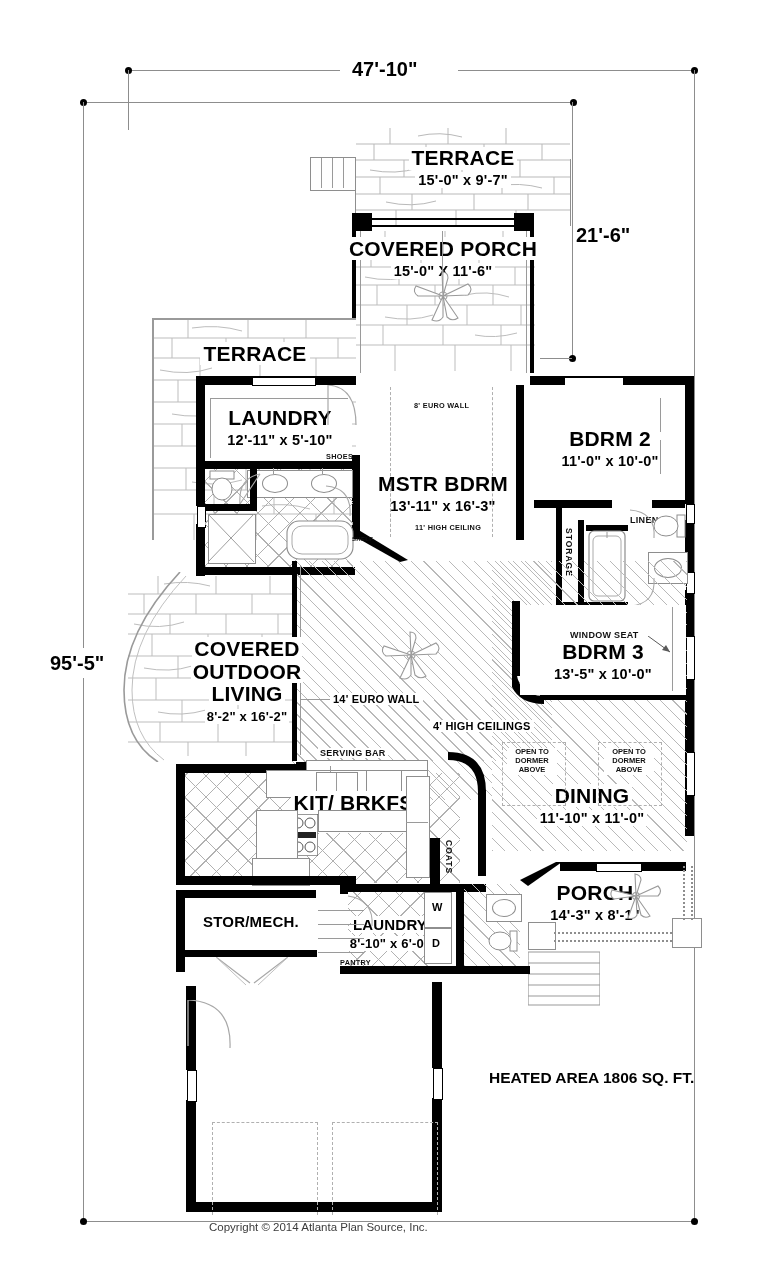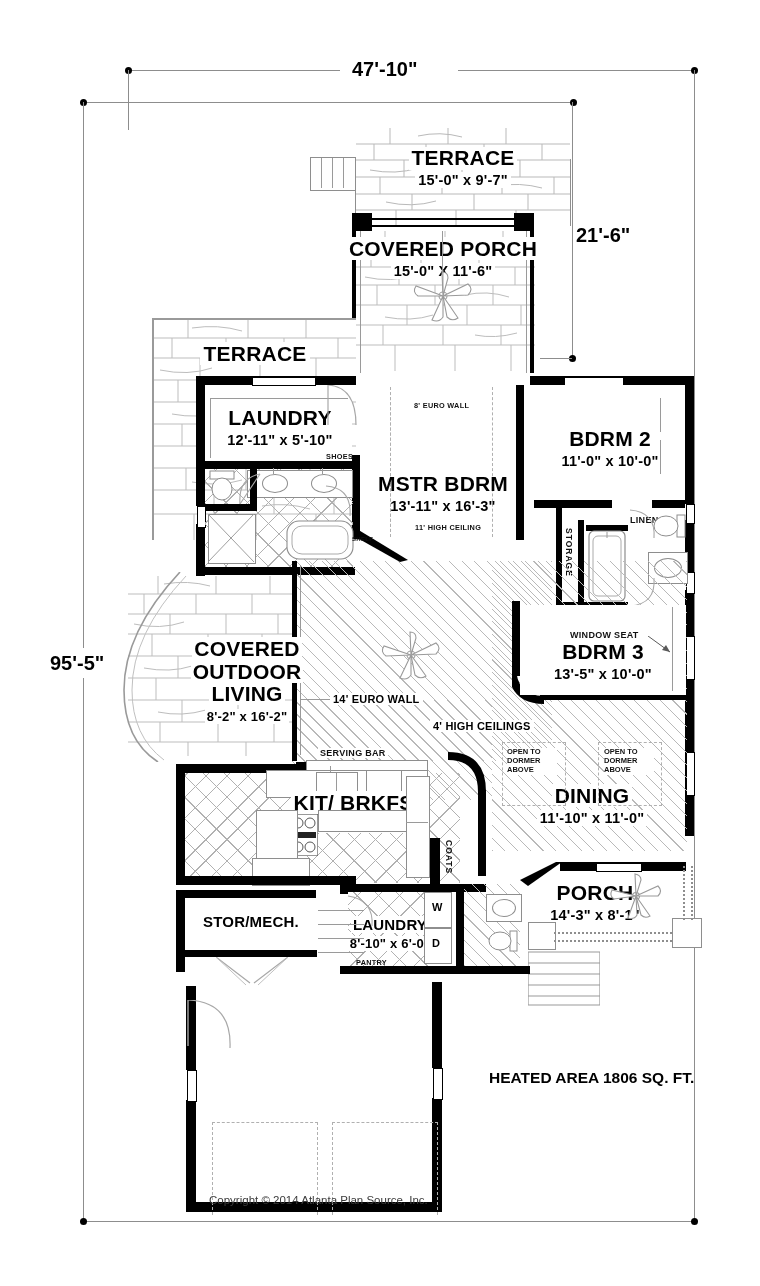--- a/index.html
+++ b/index.html
@@ -35,21 +35,21 @@
       repeating-linear-gradient(-45deg, #b1b1b1 0 0.9px, rgba(0,0,0,0) 0.9px 15px);}
   .stone{position:absolute;background:#fff;}
   .stone svg{display:block;}
   .roof{position:absolute;}
 
   .fixt{position:absolute;border:1.1px solid #8e8e8e;background:#fff;}
   .oval{position:absolute;border:1.2px solid #8e8e8e;background:#fff;border-radius:50%;}
 
   .vtext{position:absolute;writing-mode:vertical-rl;text-orientation:mixed;font-size:8.5px;
          font-weight:bold;letter-spacing:1px;color:#111;}
-  .dormer{position:absolute;font-size:7.5px;font-weight:bold;line-height:1.18;text-align:left;
+  .dormer{position:absolute;font-size:7.5px;font-weight:bold;line-height:1.18;text-align:center;
           color:#111;background:#fff;white-space:nowrap;}
 </style>
 </head>
 <body>
 
 <div id="plan">
 
   <div class="dline" style="left:128px;top:70px;width:566px;height:1px;"></div>
   <div class="dot" style="left:125px;top:67px;"></div>
   <div class="dot" style="left:691px;top:67px;"></div>
@@ -504,21 +504,21 @@
       </g>
     </svg>
   </div>
 
   <div class="wall" style="left:340px;top:884px;width:146px;height:8px;"></div>
   <div class="crosstile" style="left:348px;top:892px;width:82px;height:80px;"></div>
   <div class="room-label" style="left:336px;top:916px;width:108px;">
     <div><span class="rl-name" style="background:#fff;padding:0 2px;font-size:15px;">LAUNDRY</span></div>
     <div style="margin-top:1px;"><span class="rl-dim" style="background:#fff;padding:0 2px;font-size:13px;">8'-10" x 6'-0"</span></div>
   </div>
-  <div class="tiny" style="left:356px;top:958px;">PANTRY</div>
+  <div class="tiny" style="left:340px;top:958px;">PANTRY</div>
   <div class="fixt" style="left:424px;top:892px;width:26px;height:34px;"></div>
   <div class="tiny11" style="left:432px;top:901px;">W</div>
   <div class="fixt" style="left:424px;top:928px;width:26px;height:34px;"></div>
   <div class="tiny11" style="left:432px;top:937px;">D</div>
   <div class="wall" style="left:340px;top:966px;width:146px;height:8px;"></div>
   <div class="wall" style="left:456px;top:884px;width:8px;height:90px;"></div>
   <div class="abs" style="left:346px;top:894px;width:30px;height:34px;">
     <svg width="30" height="34" viewBox="0 0 30 34">
         <path d="M2 2 Q28 6 26 32" fill="none" stroke="#a8a8a8" stroke-width="1.1"></path>
       </svg>
@@ -560,21 +560,21 @@
   <div class="wall" style="left:432px;top:1098px;width:10px;height:112px;"></div>
   <div class="fixt" style="left:433px;top:1068px;width:8px;height:30px;border-color:#000;"></div>
   <div class="wall" style="left:186px;top:1202px;width:256px;height:10px;"></div>
   <div class="wall" style="left:432px;top:982px;width:10px;height:26px;"></div>
   <div class="fixt" style="left:404px;top:1204px;width:30px;height:7px;background:#000;border:0;"></div>
 
 
   <div class="abs" style="left:212px;top:1122px;width:104px;height:92px;border:1px dashed #b0b0b0;border-bottom:none;"></div>
   <div class="abs" style="left:332px;top:1122px;width:104px;height:92px;border:1px dashed #b0b0b0;border-bottom:none;"></div>
 
-  <div class="copy" style="left:209px;top:1194px;">Copyright ©  2014  Atlanta Plan Source, Inc.</div>
+  <div class="copy" style="left:209px;top:1221px;">Copyright ©  2014  Atlanta Plan Source, Inc.</div>
 
   <div class="abs" style="left:186px;top:1000px;width:48px;height:50px;">
     <svg width="48" height="50" viewBox="0 0 48 50">
         <path d="M2 0 Q46 2 44 48" fill="none" stroke="#a8a8a8" stroke-width="1.2"></path>
         <path d="M2 0 L2 46" stroke="#a8a8a8" stroke-width="1.4"></path>
       </svg>
   </div>
 
   <div class="heated" style="left:489px;top:1069px;">HEATED AREA  1806 SQ. FT.</div>
 

